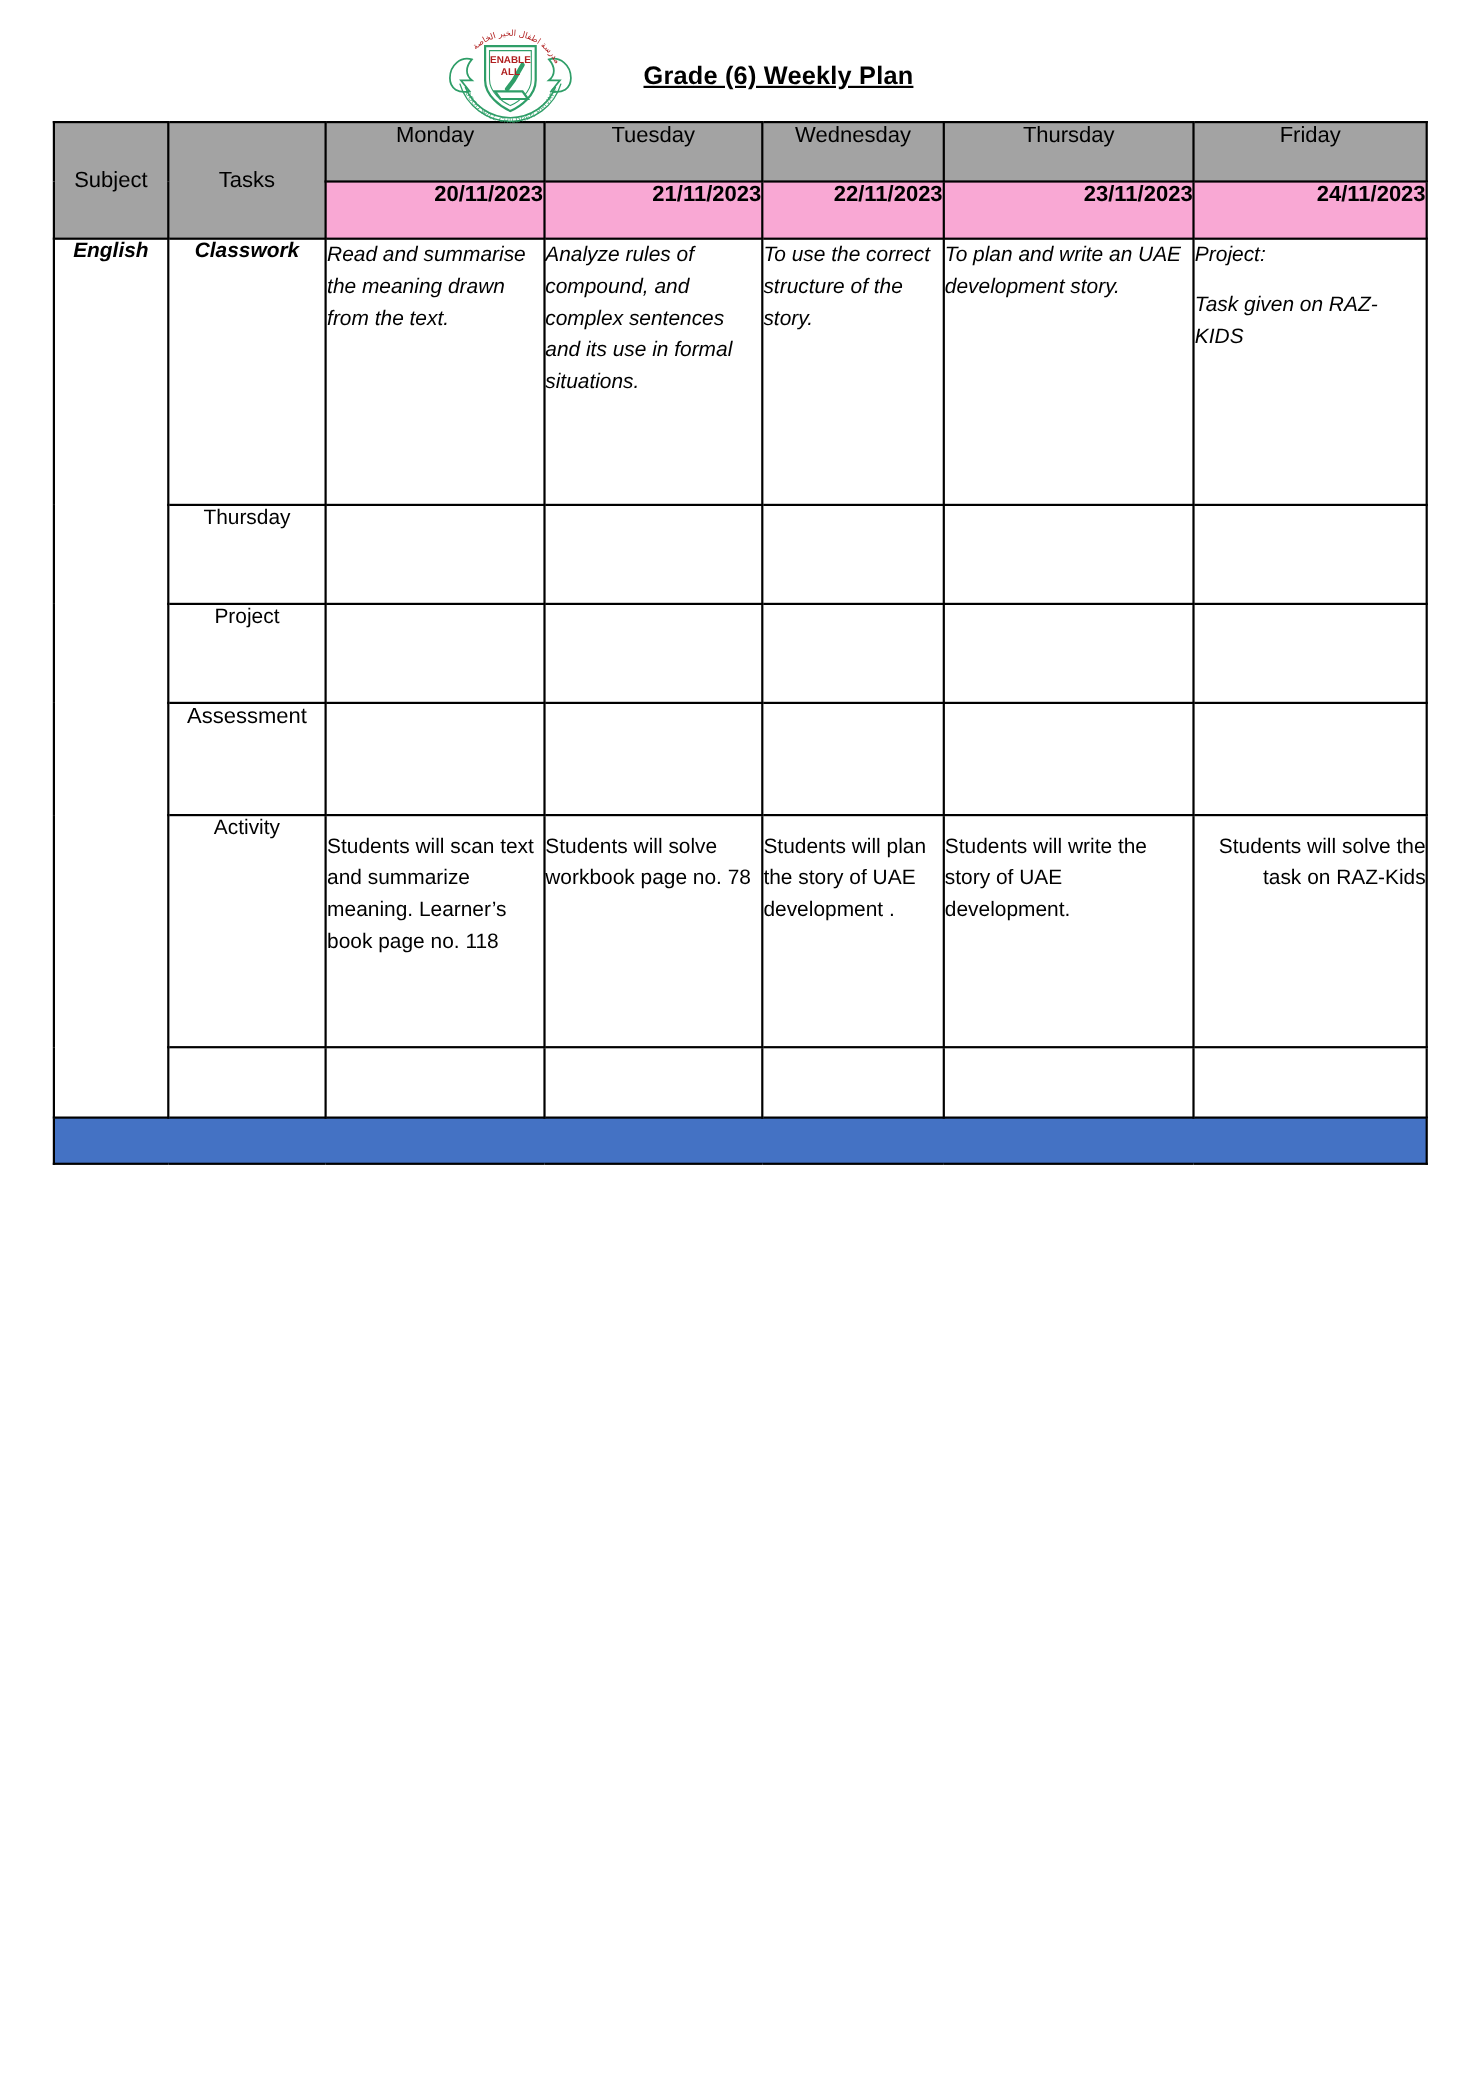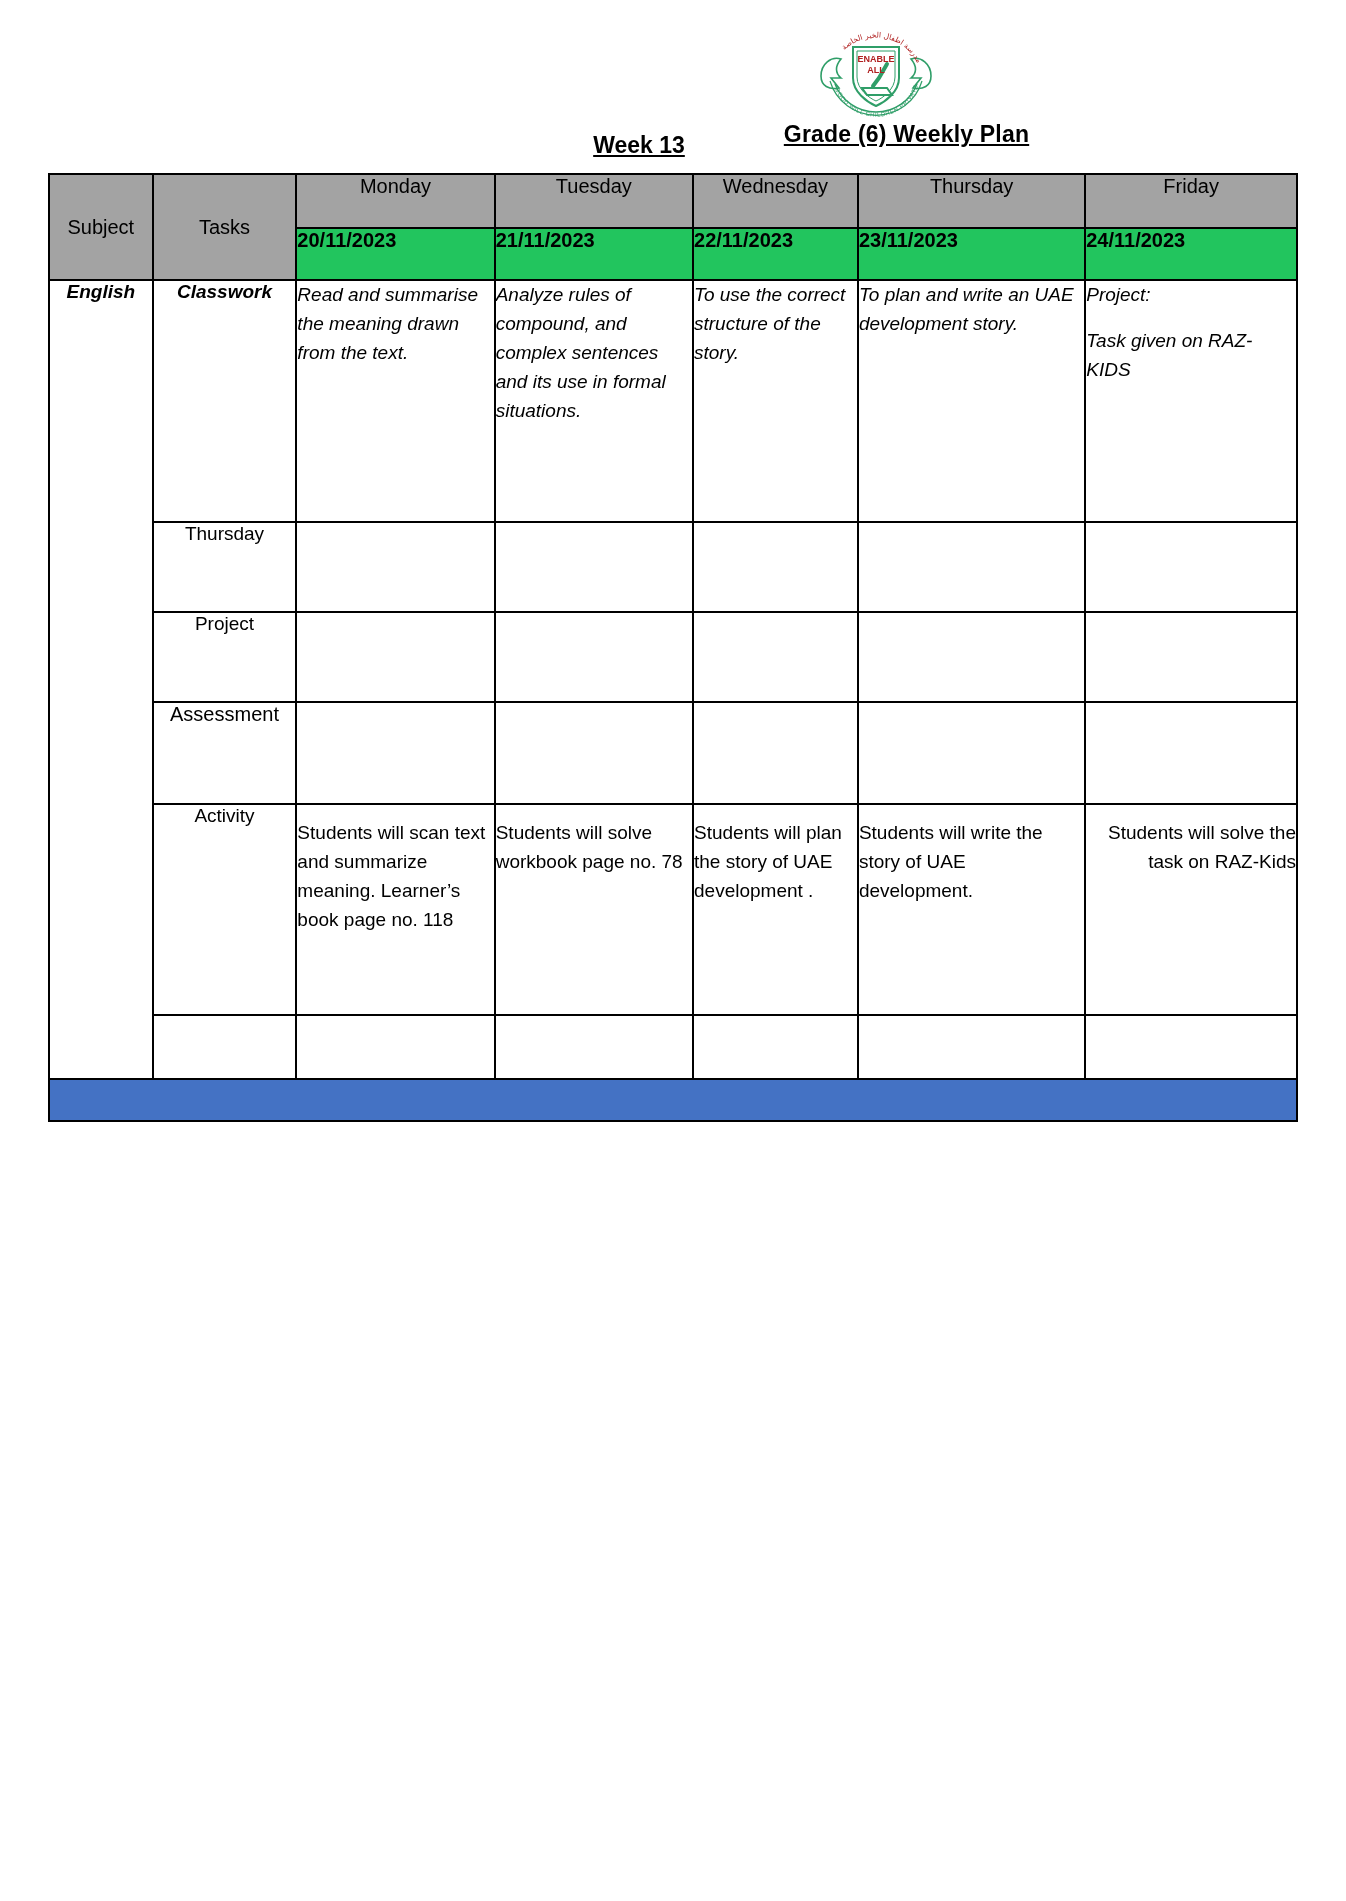--- a/index.html
+++ b/index.html
@@ -25,21 +25,20 @@
 
   
   .header {
     display: flex;
     align-items: center;
     justify-content: flex-start;
     padding-top: 26px;
     padding-left: 405px;
     height: 110px;
     box-sizing: border-box;
-    flex-direction: column;
   }
   .logo {
     width: 118px;
     height: 95px;
     flex: 0 0 auto;
     position: relative;
   }
   .doc-title {
     font-size: 23px;
     font-weight: bold;
@@ -82,22 +81,22 @@
     font-weight: normal;
     vertical-align: middle;
     height: 52px;
     padding: 4px 3px;
   }
   .hdr-cell.sub, .hdr-cell.tasks {
     vertical-align: middle;
     margin-left: 36px;
   }
   .date-cell {
-    background: #22c55e;
-    text-align: left;
+    background: #f9a8d4;
+    text-align: right;
     font-size: 20px;
     font-weight: bold;
     vertical-align: middle;
     height: 50px;
     padding: 3px;
   }
 
   .subject-cell {
     font-size: 19px;
     font-weight: bold;
@@ -189,23 +188,20 @@
           <textPath href="#arcTop" startOffset="22%">مدرسة اطفال الخير الخاصة</textPath>
         </text>
         <text font-family="'Liberation Sans',sans-serif" font-size="6" fill="#2f9e68" letter-spacing="0.6">
           <textPath href="#arcBottom" startOffset="6%">GOOD WILL CHILDREN PRIVATE SCHOOL</textPath>
         </text>
       </svg>
     </div>
     <div class="doc-title">Grade (6) Weekly Plan</div>
   </div>
 
-  <div class="week-line">
-    <span> Week 13</span>
-  </div>
 
   <div class="plan-wrap">
     <table class="plan">
       <colgroup>
         <col class="c-subject">
           <col class="c-tasks">
           <col class="c-mon">
         <col class="c-tue">
           <col class="c-wed">
           <col class="c-thu">

